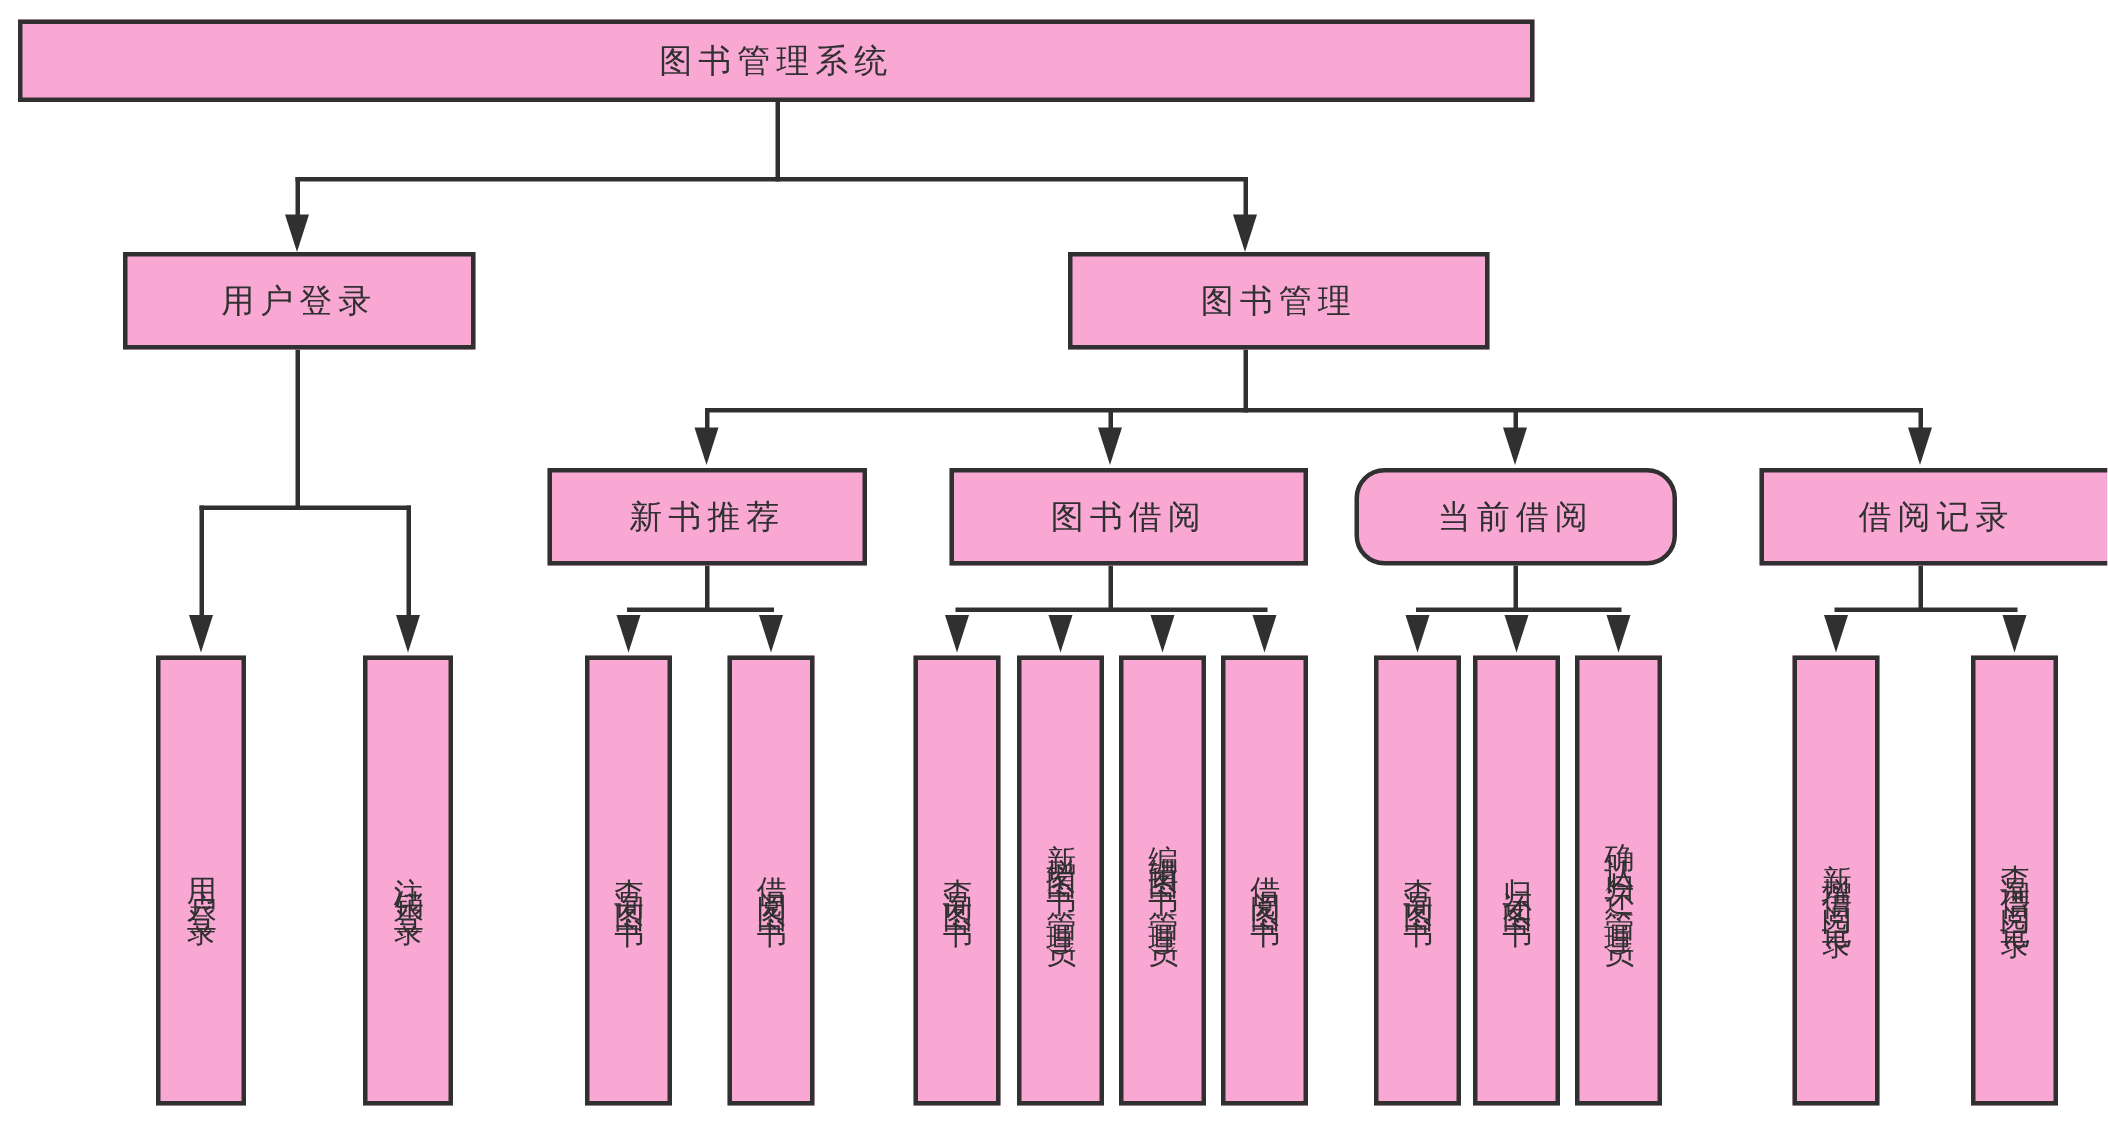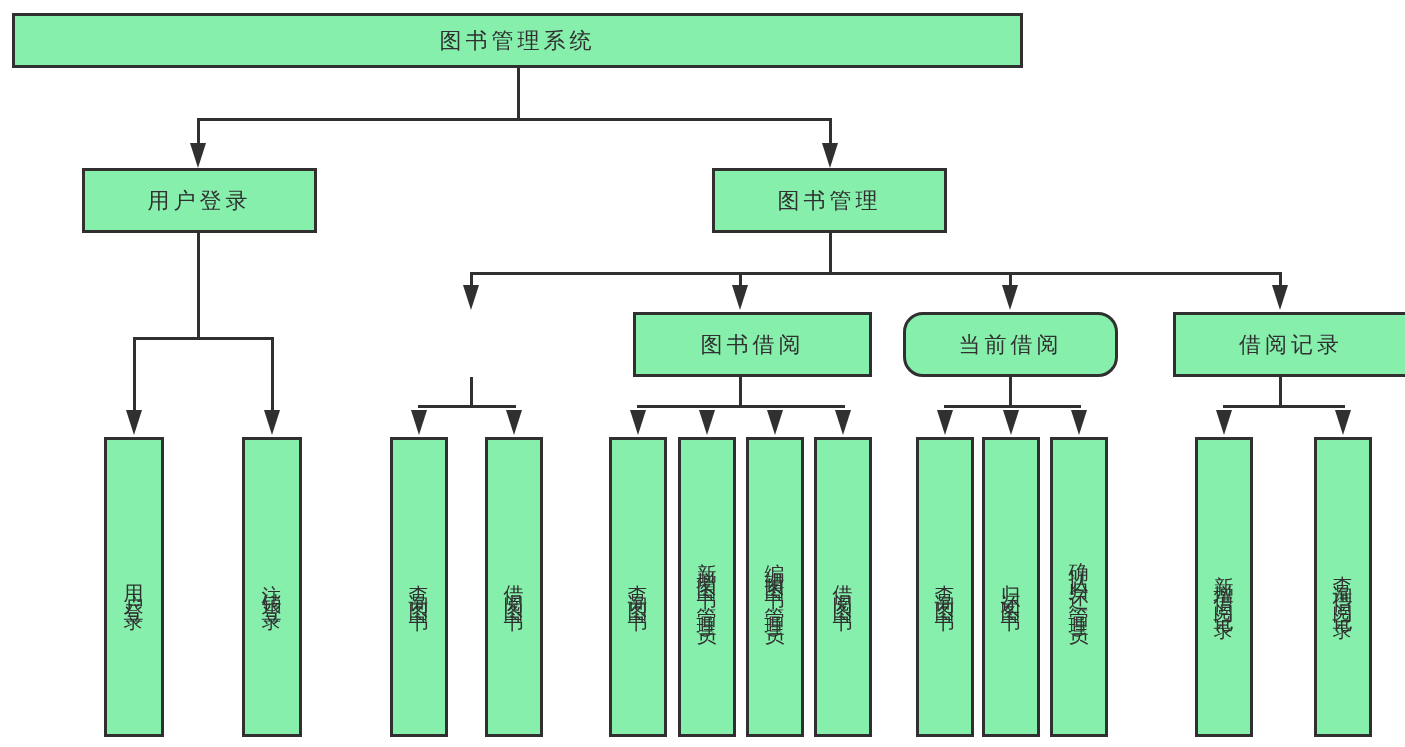--- a/index.html
+++ b/index.html
@@ -13,21 +13,21 @@
     height: 747px;
     background: var(--background, #fff);
     font-family: "Liberation Sans", "DejaVu Sans", sans-serif;
     color: var(--text, #303030);
     overflow: hidden;
   }
   .box {
     position: absolute;
     box-sizing: border-box;
     border: 3px solid var(--line, #303030);
-    background: #86efac;
+    background: #f9a8d4;
     display: flex;
     align-items: center;
     justify-content: center;
   }
   .hbox {
     font-size: 22px;
     letter-spacing: 4px;
     white-space: nowrap;
   }
   .leaf .vtext {
@@ -115,22 +115,23 @@
 
   <div class="vline" style="left:1278.5px; top:377px; height:31px;"></div>
   <div class="hline" style="left:1222.5px; top:405px; width:122px;"></div>
   <div class="arrow" style="left:1216px; top:410px;"></div>
   <div class="arrow" style="left:1335px; top:410px;"></div>
 
   <div class="box hbox" style="left:12px; top:13px; width:1011px; height:55px;">图书管理系统</div>
 
   <div class="box hbox" style="left:82px; top:168px; width:235px; height:65px;">用户登录</div>
 
-  <div class="box hbox" style="left:712px; top:168px; width:235px; height:65px;">图书管理</div>
+  <div class="box hbox" style="left:712px; top:168px; width:281px; height:65px;">图书管理</div>
 
+  <div class="box hbox" style="left:365px; top:312px; width:213px; height:65px;">新书推荐</div>
 
   <div class="box hbox" style="left:633px; top:312px; width:239px; height:65px;">图书借阅</div>
 
   <div class="box hbox" style="left:903px; top:312px; width:215px; height:65px;border-radius:20px;">当前借阅</div>
 
   <div class="box hbox" style="left:1173px; top:312px; width:236px; height:65px;">借阅记录</div>
 
   <div class="box leaf" style="left:104px; top:437px; width:60px; height:300px;">
     <span class="vtext">用户登录</span>
   </div>

